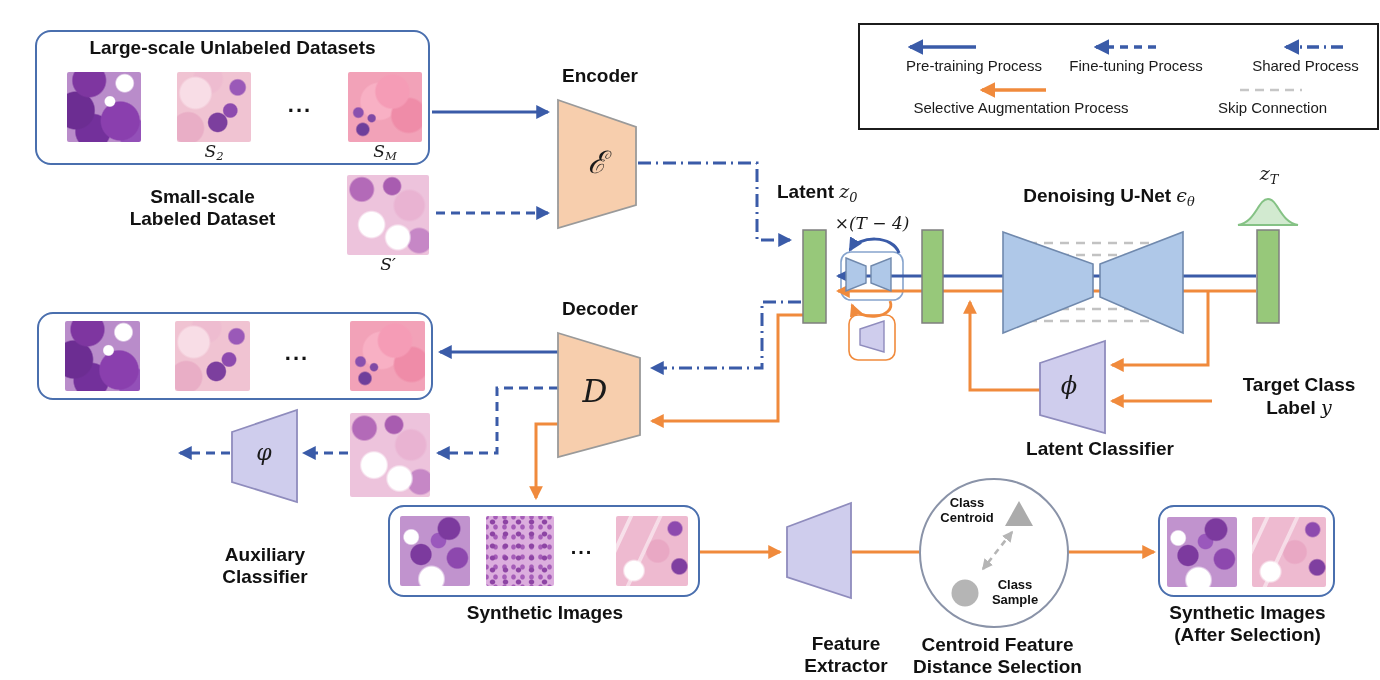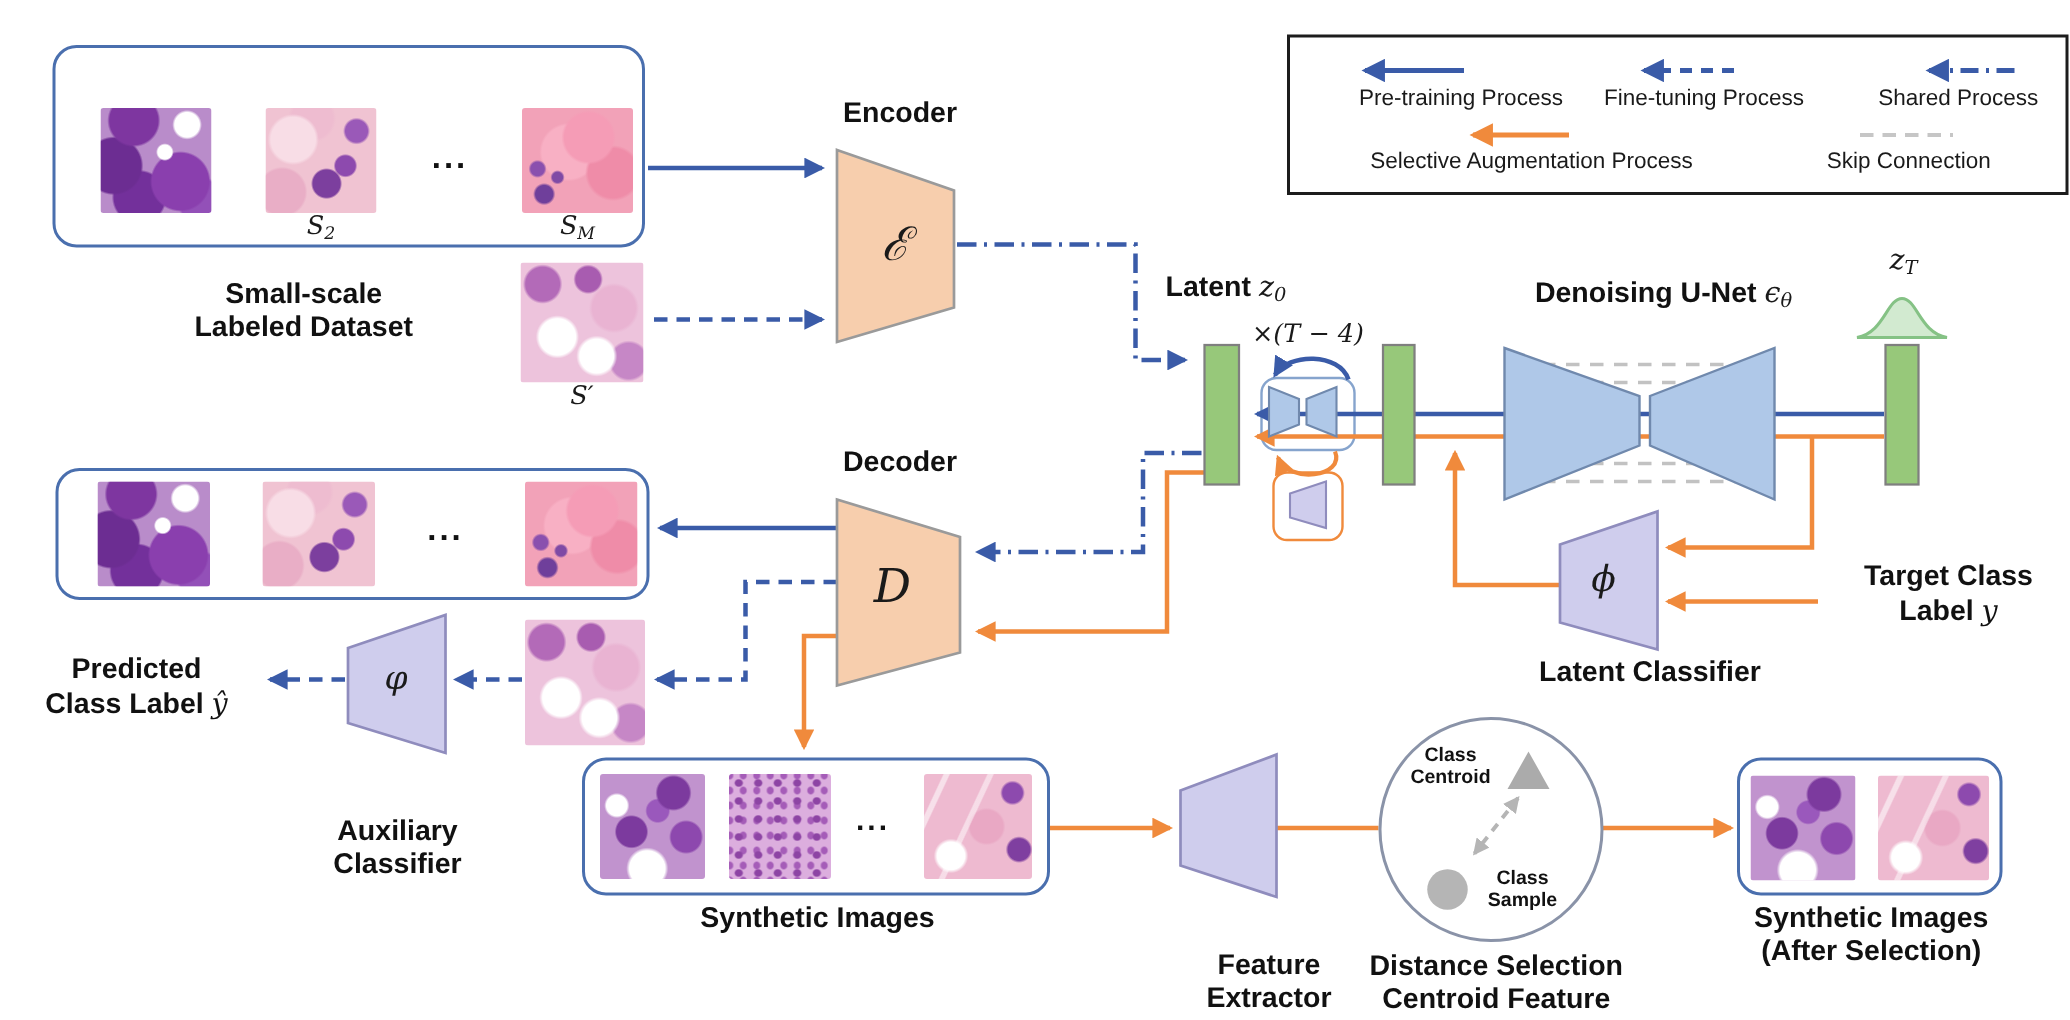--- a/index.html
+++ b/index.html
@@ -155,20 +155,21 @@
 </svg>
 
   <div class="abs legendbox" style="left:858px;top:23px;width:517px;height:103px;"></div>
   <div class="abs legtxt ctr" style="left:858px;top:57px;width:176px;margin-left:28px;">Pre-training Process</div>
   <div class="abs legtxt ctr" style="left:1050px;top:57px;width:172px;">Fine-tuning Process</div>
   <div class="abs legtxt ctr" style="left:1238px;top:57px;width:135px;">Shared Process</div>
   <div class="abs legtxt ctr" style="left:885px;top:99px;width:272px;">Selective Augmentation Process</div>
   <div class="abs legtxt ctr" style="left:1205px;top:99px;width:135px;">Skip Connection</div>
 
   <div class="abs databox" style="left:35px;top:30px;width:395px;height:135px;"></div>
+  <div class="abs lbl ctr" style="left:55px;top:37px;width:355px;font-size:19px;">Large-scale Unlabeled Datasets</div>
   <div class="patch pA" style="left:67px;top:72px;width:74px;height:70px;"></div>
   <div class="patch pB" style="left:177px;top:72px;width:74px;height:70px;"></div>
   <div class="abs dots ctr" style="left:275px;top:92px;width:50px;font-size:22px;">...</div>
   <div class="patch pC" style="left:348px;top:72px;width:74px;height:70px;"></div>
   <div class="abs ctr" style="left:67px;top:123px;width:74px;font-size:14px;"><span class="math">S</span><span class="sub">1</span></div>
   <div class="abs ctr" style="left:177px;top:141px;width:74px;font-size:17px;"><span class="math">S</span><span class="sub">2</span></div>
   <div class="abs ctr" style="left:348px;top:141px;width:74px;font-size:17px;"><span class="math">S</span><span class="sub">M</span></div>
 
   <div class="abs lbl ctr" style="left:95px;top:186px;width:215px;font-size:19px;">
     <span style="display:block">Small-scale</span>
@@ -202,24 +203,20 @@
   </div>
 
   <div class="abs databox" style="left:37px;top:312px;width:396px;height:88px;"></div>
   <div class="patch pA" style="left:65px;top:321px;width:75px;height:70px;"></div>
   <div class="patch pB" style="left:175px;top:321px;width:75px;height:70px;"></div>
   <div class="abs dots ctr" style="left:272px;top:340px;width:50px;font-size:22px;">...</div>
   <div class="patch pC" style="left:350px;top:321px;width:75px;height:70px;"></div>
 
   <div class="patch pD" style="left:350px;top:413px;width:80px;height:84px;"></div>
 
-  <div class="abs lbl ctr" style="left:2px;top:436px;width:178px;font-size:19px;">
-    <span style="display:block">Predicted</span>
-    <span style="display:block"><span>Class Label</span> <span class="math" style="font-weight:normal">ŷ</span></span>
-  </div>
   <div class="abs ctr math" style="left:240px;top:440px;width:48px;font-size:22px;z-index:4;">φ</div>
   <div class="abs lbl ctr" style="left:195px;top:507px;width:140px;font-size:19px;margin-top:37px;">
     <span style="display:block">Auxiliary</span>
     <span style="display:block">Classifier</span>
   </div>
 
   <div class="abs databox" style="left:388px;top:505px;width:312px;height:92px;"></div>
   <div class="patch pE" style="left:400px;top:516px;width:70px;height:70px;"></div>
   <div class="patch pF" style="left:486px;top:516px;width:68px;height:70px;"></div>
   <div class="abs dots ctr" style="left:560px;top:536px;width:44px;font-size:20px;">...</div>
@@ -233,22 +230,22 @@
 
   <div class="abs lbl ctr" style="left:928px;top:495px;width:78px;font-size:13px;">
     <span style="display:block">Class</span>
     <span style="display:block">Centroid</span>
   </div>
   <div class="abs lbl ctr" style="left:984px;top:577px;width:62px;font-size:13px;">
     <span style="display:block">Class</span>
     <span style="display:block">Sample</span>
   </div>
   <div class="abs lbl ctr" style="left:905px;top:634px;width:185px;font-size:19px;">
+    <span style="display:block">Centroid Feature</span>
     <span style="display:block">Distance Selection</span>
-    <span style="display:block">Centroid Feature</span>
   </div>
 
   <div class="abs databox" style="left:1158px;top:505px;width:177px;height:92px;"></div>
   <div class="patch pE" style="left:1167px;top:517px;width:70px;height:70px;"></div>
   <div class="patch pG" style="left:1252px;top:517px;width:74px;height:70px;"></div>
   <div class="abs lbl ctr" style="left:1140px;top:602px;width:215px;font-size:19px;">
     <span style="display:block">Synthetic Images</span>
     <span style="display:block">(After Selection)</span>
   </div>
 

